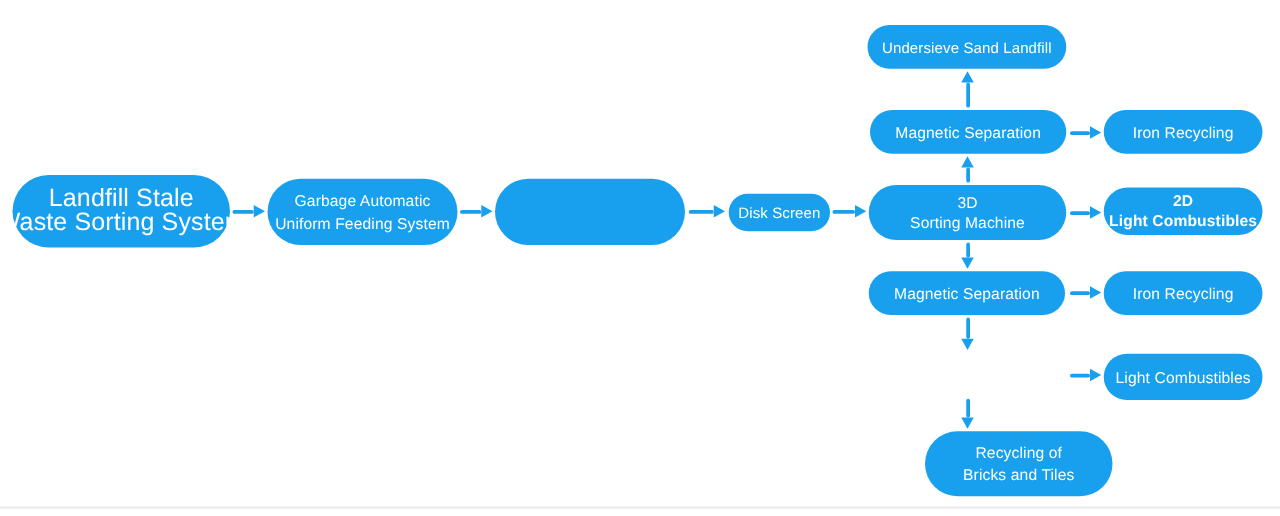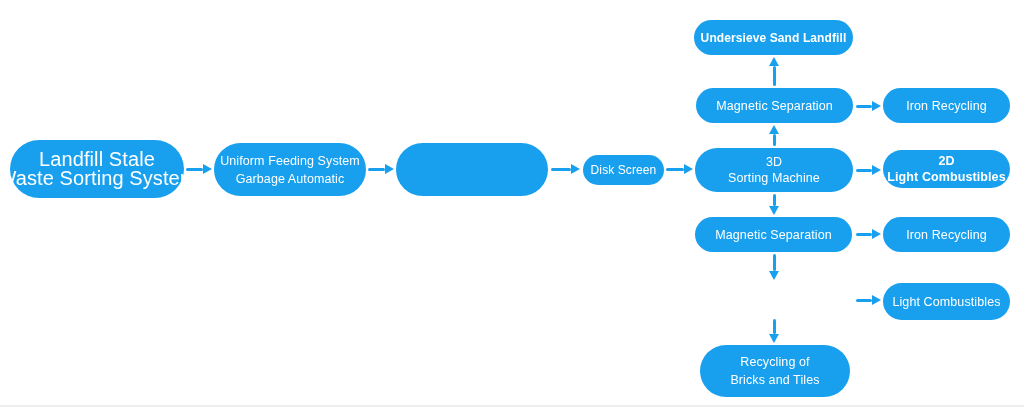--- a/index.html
+++ b/index.html
@@ -76,22 +76,22 @@
     <span>Landfill Stale</span>
     <span>Waste Sorting System</span>
   </div>
 
   <div class="harrow" style="left:186px;top:163px;width:26px;">
     <i class="stem"></i>
       <i class="head"></i>
   </div>
 
   <div class="node" style="left:214px;top:143px;width:152px;height:53px;">
+    <span>Garbage Automatic</span>
     <span>Uniform Feeding System</span>
-    <span>Garbage Automatic</span>
   </div>
 
   <div class="harrow" style="left:368px;top:163px;width:26px;">
     <i class="stem"></i>
       <i class="head"></i>
   </div>
 
   <div class="node" style="left:396px;top:143px;width:152px;height:53px;font-size:12px;">
   </div>
 
@@ -107,21 +107,21 @@
   <div class="harrow" style="left:666px;top:163px;width:27px;">
     <i class="stem"></i>
       <i class="head"></i>
   </div>
 
   <div class="node" style="left:695px;top:148px;width:158px;height:44px;line-height:16px;">
     <span>3D</span>
     <span>Sorting Machine</span>
   </div>
 
-  <div class="node" style="left:694px;top:20px;width:159px;height:35px;font-size:12px;font-weight:bold;">
+  <div class="node" style="left:694px;top:20px;width:159px;height:35px;font-size:12px;">
     <span>Undersieve Sand Landfill</span>
   </div>
 
   <div class="varrow up" style="left:768px;top:57px;height:29px;">
     <i class="head"></i>
       <i class="stem"></i>
   </div>
 
   <div class="node" style="left:696px;top:88px;width:157px;height:35px;">
     <span>Magnetic Separation</span>
@@ -182,19 +182,19 @@
 
   <div class="node" style="left:883px;top:283px;width:127px;height:37px;">
     <span>Light Combustibles</span>
   </div>
 
   <div class="varrow down" style="left:768px;top:319px;height:24px;">
     <i class="stem"></i>
       <i class="head"></i>
   </div>
 
-  <div class="node" style="left:700px;top:345px;width:150px;height:52px;">
+  <div class="node" style="left:740px;top:345px;width:150px;height:52px;">
     <span>Recycling of</span>
     <span>Bricks and Tiles</span>
   </div>
 
   <div class="bottom-edge"></div>
 </div>
 
 </body></html>

